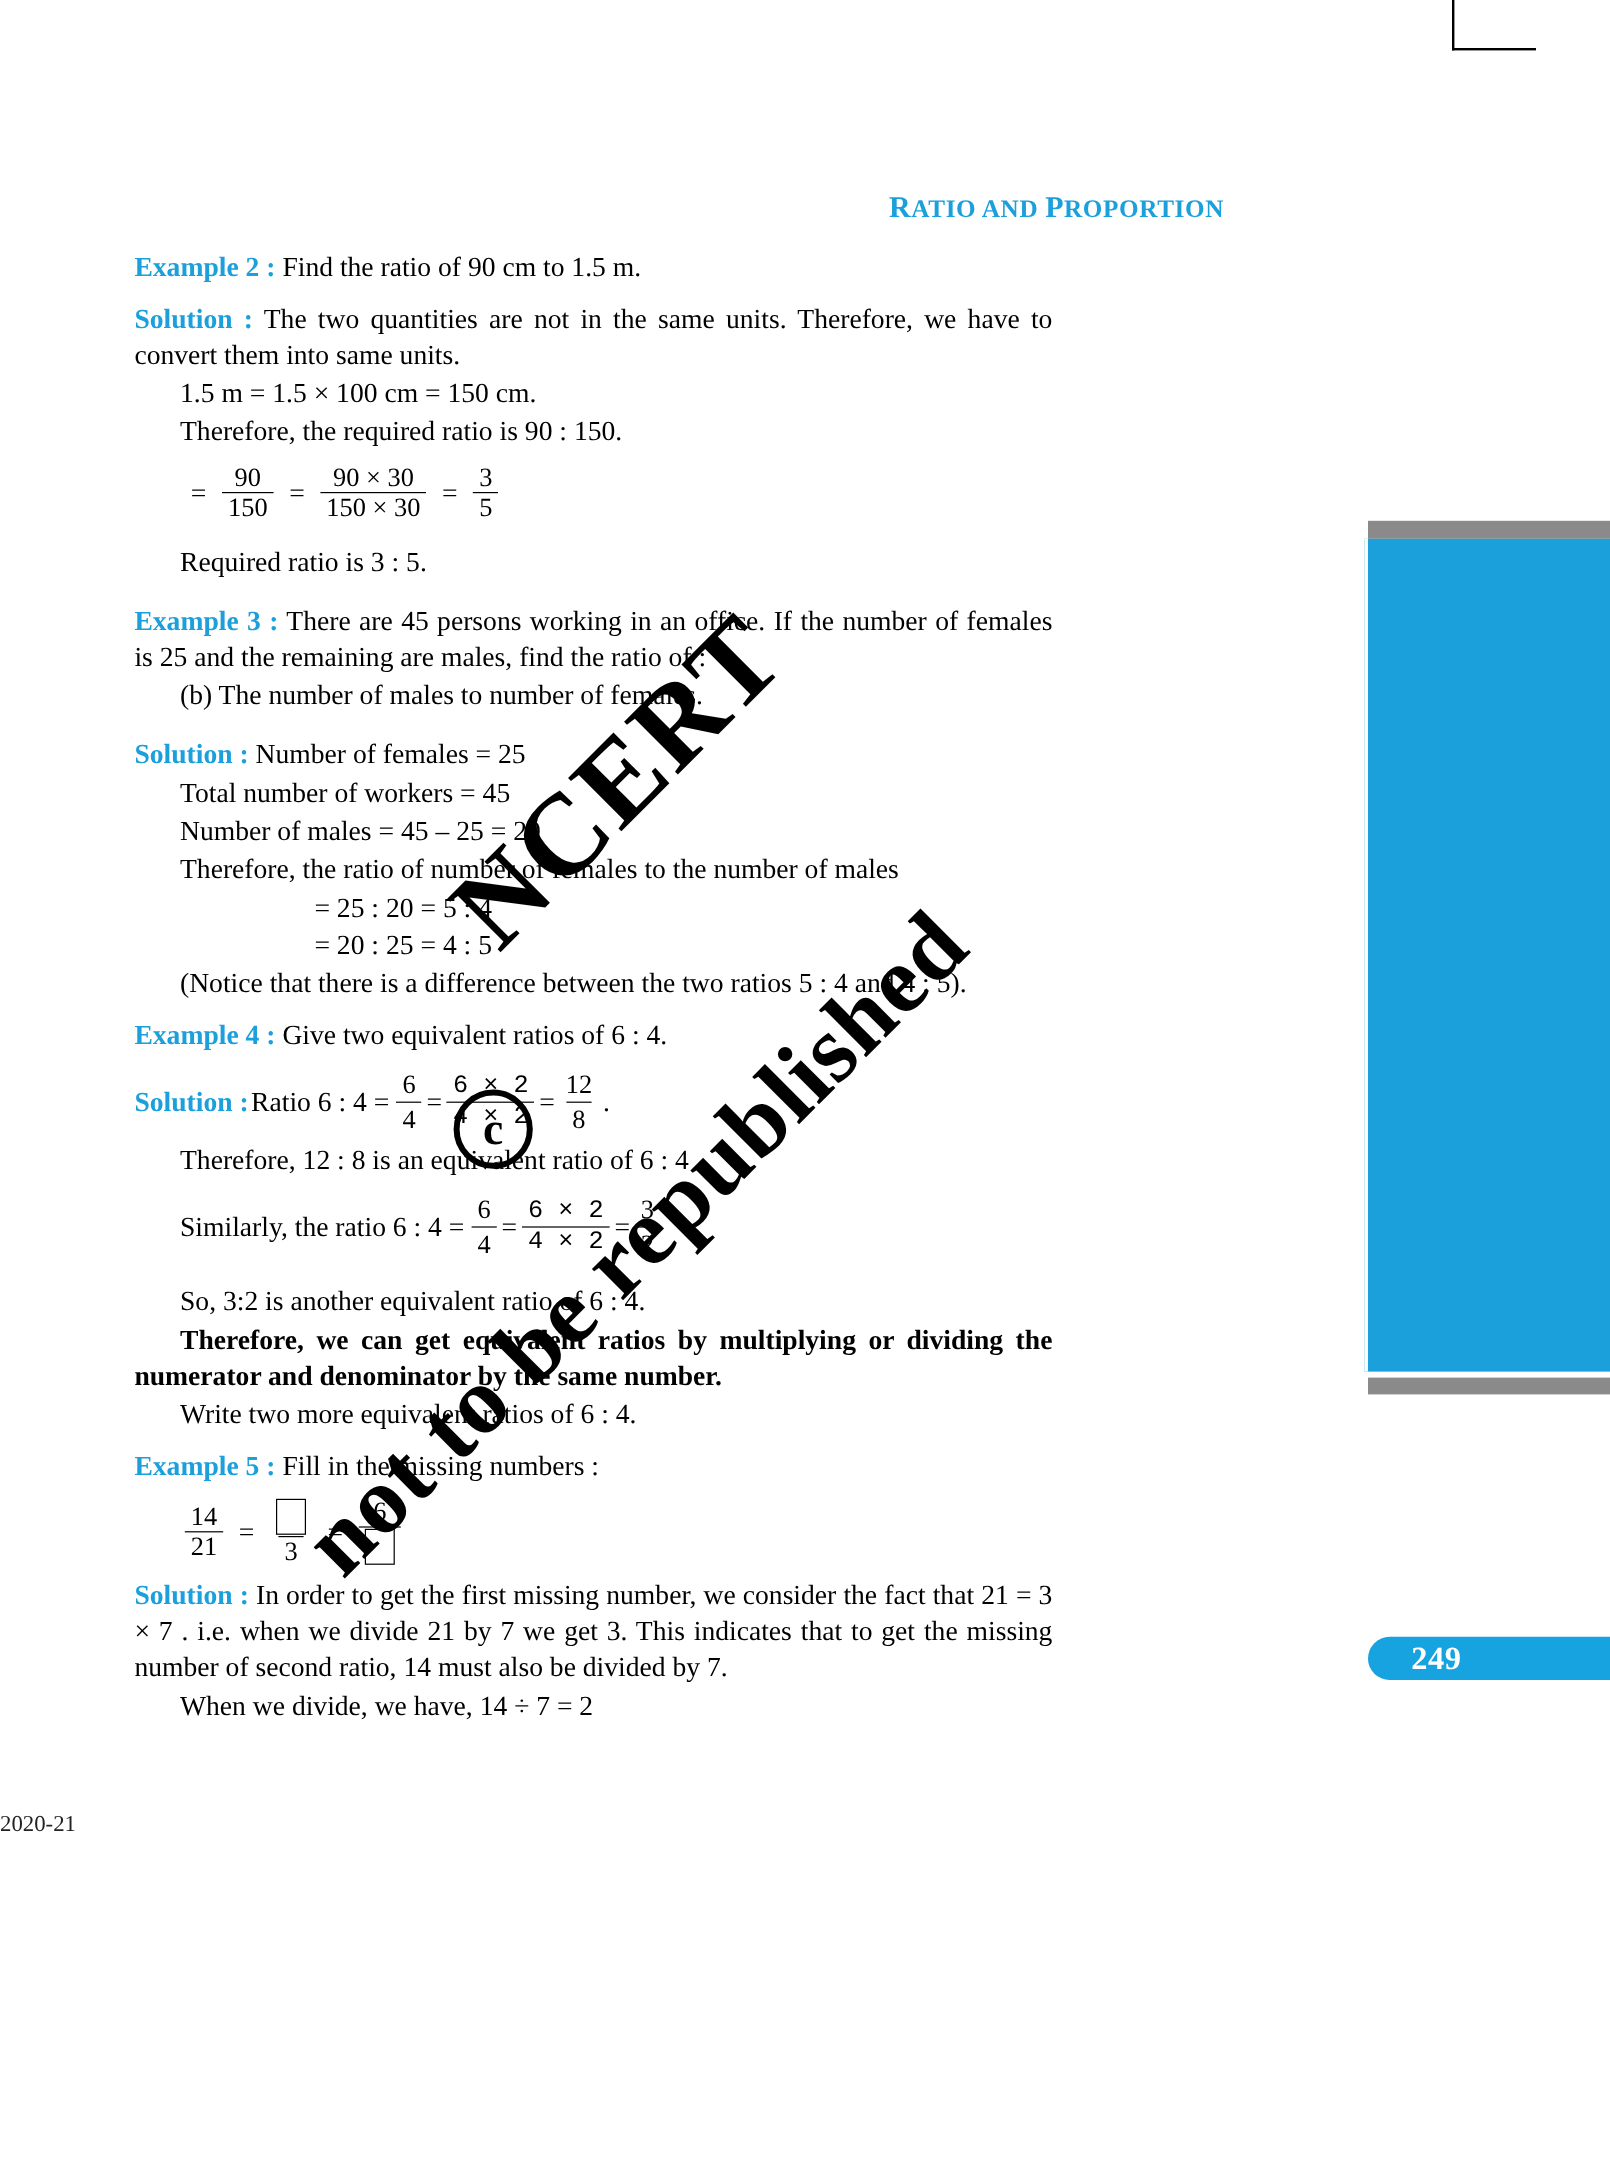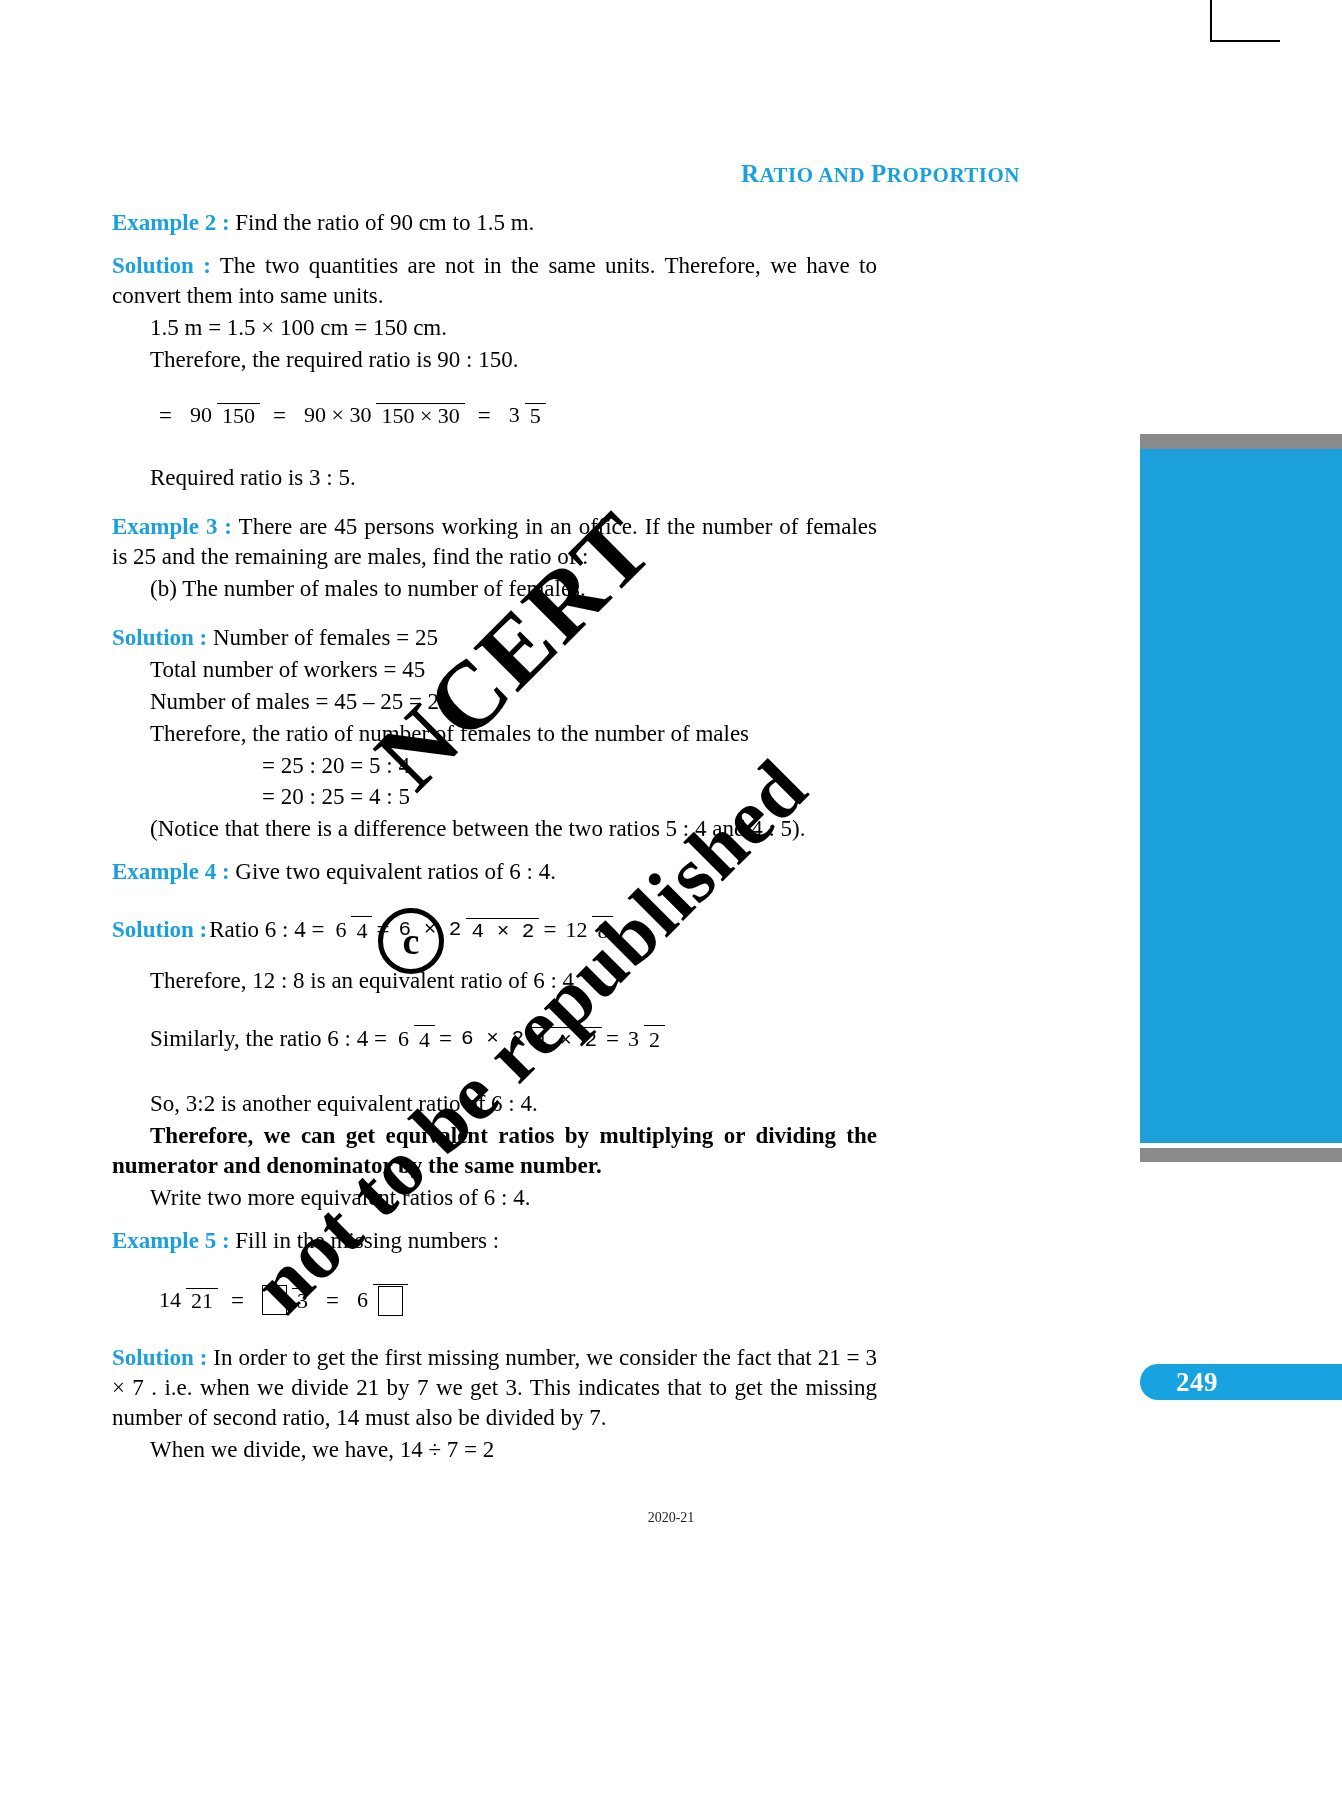--- a/index.html
+++ b/index.html
@@ -30,40 +30,40 @@
   
   .page-badge{
     position:absolute;right:0;top:1364px;width:202px;height:36px;
     background:#17A2E0;border-radius:24px 0 0 24px;
     color:#fff;font-weight:bold;font-size:27px;
     display:flex;align-items:center;padding-left:36px;box-sizing:border-box;
     letter-spacing:.5px;
   }
 
   
-  .footer{position:absolute;left:0;right:0;top:1510px;text-align:center;
-    font-size:14px;color:#222;font-family:"Liberation Serif",serif;}
+  .footer{position:absolute;left:0;right:0;top:1510px;
+    font-size:19px;color:#222;font-family:"Liberation Serif",serif;}
 
   
   .content{position:absolute;left:112px;top:208px;width:765px;}
 
   .para{font-size:23px;line-height:1.30;margin:0 0 2px 0;text-align:justify;}
   .para.nojust{text-align:left;}
   .lbl{color:#1BA0DC;font-weight:bold;text-align:center;}
   .gap-s{height:11px;}
   .gap-m{height:17px;}
   .ind1{padding-left:38px;}
   .ind-c{padding-left:150px;}
   .bold{font-weight:bold;}
 
   
   .eq{display:flex;align-items:center;font-size:23px;line-height:1;}
   .eq .op{margin:0 9px;}
-  .frac{display:inline-flex;flex-direction:row;align-items:center;
-    vertical-align:middle;margin:16px 4px;}
+  .frac{display:inline-flex;flex-direction:column;align-items:center;
+    vertical-align:middle;margin:0 4px;}
   .frac .num{padding:0 5px 1px 5px;font-size:22px;}
   .frac .den{padding:1px 5px 0 5px;font-size:22px;border-top:1.4px solid #000;}
   .frac.small .num,.frac.small .den{font-size:21px;font-family:Liberation Mono, monospace;}
   .box-blank{display:inline-block;width:23px;height:28px;border:1.6px solid #000;
     vertical-align:middle;}
 
   .eqrow{display:flex;align-items:center;font-size:23px;}
   .eqrow .txt{margin-right:2px;}
 
   

